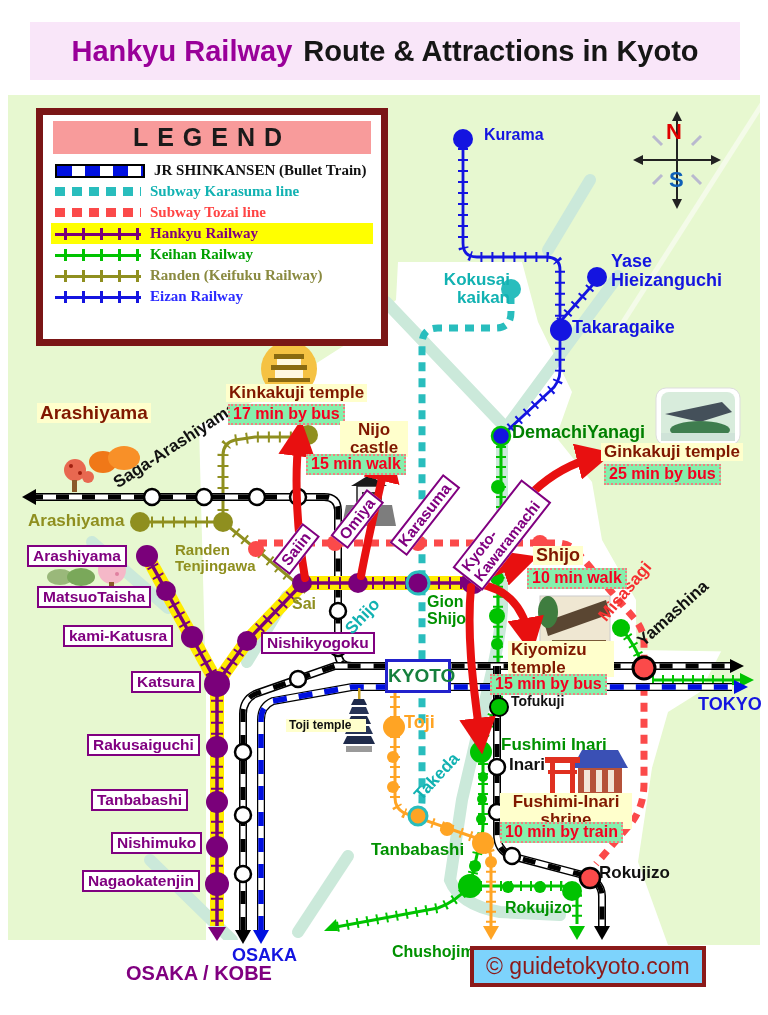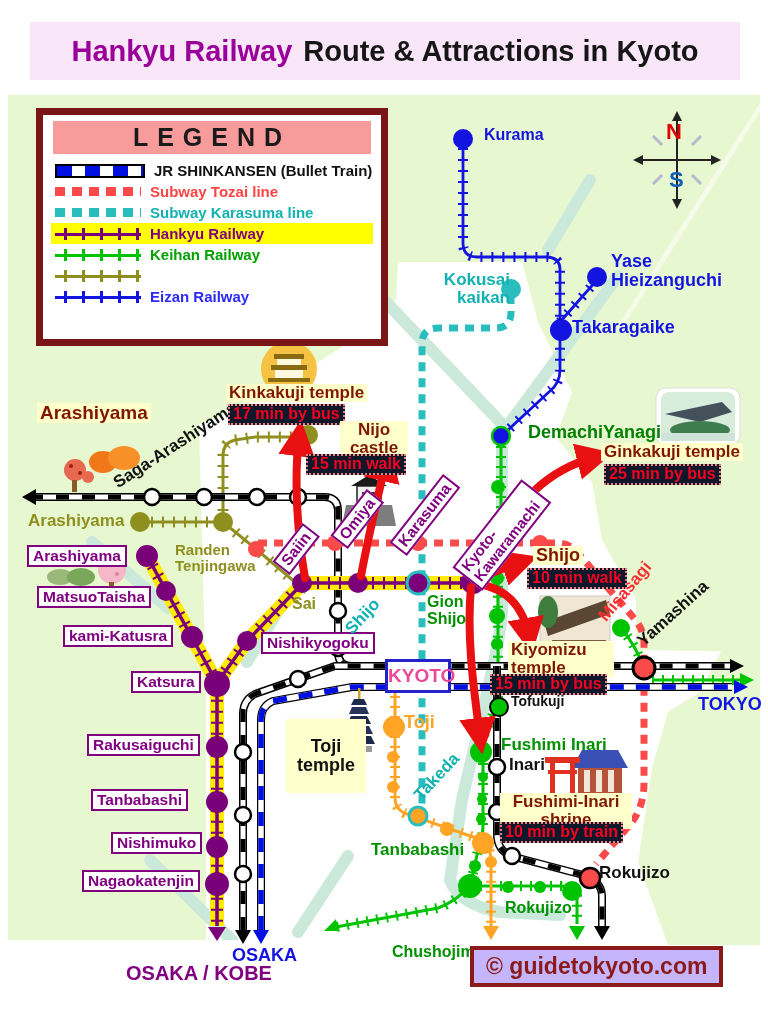--- a/index.html
+++ b/index.html
@@ -12,42 +12,42 @@
   .titlebar .rest{color:#161616;margin-left:11px;}
   
   #mapsvg{position:absolute;left:8px;top:95px;}
   
   .legend{position:absolute;left:36px;top:108px;width:352px;height:238px;background:#fff;
     border:7px solid #7A1616;box-sizing:border-box;padding:5px 8px 4px 8px;z-index:6;}
   .legend-title{background:#F89B9B;color:#1a1a1a;text-align:center;font-size:25px;font-weight:bold;
     letter-spacing:9px;height:33px;line-height:33px;margin:1px 2px 6px 2px;}
   .lrow{display:flex;align-items:center;gap:9px;height:21px;padding-left:4px;}
   .lrow.hl{background:#FFFF00;}
-  .lrow .lab{font-size:15px;font-weight:bold;color:var(--t);white-space:nowrap;}
+  .lrow .lab{font-size:15px;font-weight:bold;color:var(--t);white-space:nowrap;font-family:Liberation Serif, serif;}
   .smp{width:86px;flex:none;}
   .smp-band{height:10px;border:2px solid #000;}
   .smp-subway{height:9px;background:repeating-linear-gradient(90deg,var(--c) 0 10px,transparent 10px 17px);}
   .smp-rail{height:16px;background-image:
       repeating-linear-gradient(90deg,transparent 0 9px,var(--c) 9px 12px,transparent 12px 18px),
       linear-gradient(var(--c),var(--c));
     background-size:100% 12px,100% 3px;background-position:0 2px,0 7px;background-repeat:no-repeat;}
   
   .lbl{position:absolute;font-weight:bold;white-space:nowrap;z-index:5;line-height:1.05;}
   .wrap{white-space:normal;}
   .blue{color:#1414E0;} .teal{color:#12B2B2;} .grn{color:#009100;} .olv{color:#8F8F1F;}
   .blk{color:#111;} .pur{color:#800080;}
   .att{background:#FFFFCC;color:#801800;padding:0 3px;font-size:17px;}
-  .note{background:#0f172a;color:#F50020;border:2px dotted #F08080;padding:0 3px;font-size:16px;}
+  .note{background:#86efac;color:#F50020;border:2px dotted #F08080;padding:0 3px;font-size:16px;}
   .pbox{border:2.5px solid #800080;background:#fff;color:#800080;padding:1px 4px;font-size:15.5px;}
   .rot{transform-origin:0 100%;}
   .kyotobox{position:absolute;left:385px;top:659px;width:66px;height:34px;background:#fff;
-    border:3px solid #2222CC;box-sizing:border-box;color:#ec4899;font-size:19px;font-weight:bold;
+    border:3px solid #2222CC;box-sizing:border-box;color:#15803d;font-size:19px;font-weight:bold;
     text-align:center;line-height:28px;z-index:5;}
-  .credit{position:absolute;left:470px;top:946px;background:#c4b5fd;border:4px solid #8B1A1A;
-    color:#8B1A1A;font-size:23px;font-weight:bold;padding:3px 12px;z-index:6;white-space:nowrap;}
+  .credit{position:absolute;left:470px;top:946px;background:#7dd3fc;border:4px solid #8B1A1A;
+    color:#8B1A1A;font-size:23px;font-weight:normal;padding:3px 12px;z-index:6;white-space:nowrap;}
   .compass-n{position:absolute;left:666px;top:119px;color:#E00000;font-size:22px;font-weight:bold;z-index:5;}
   .compass-s{position:absolute;left:669px;top:167px;color:#1060B8;font-size:22px;font-weight:bold;z-index:5;}
 </style>
 </head>
 <body>
 
 <svg id="mapsvg" width="752" height="912" viewBox="8 95 752 912">
   <defs>
     <marker id="mred" markerWidth="4.6" markerHeight="4.6" refX="2.4" refY="2.3" orient="auto">
       <path d="M0,0 L4.6,2.3 L0,4.6 z" fill="#E81010"></path>
@@ -348,53 +348,54 @@
   <span class="brand">Hankyu Railway</span>
   <span class="rest">Route &amp; Attractions in Kyoto</span>
 </div>
 
 <div class="legend">
   <div class="legend-title">LEGEND</div>
   <div class="lrow" style="--c:#0010E0;--t:#111">
     <span class="smp smp-band" style="background:repeating-linear-gradient(90deg,#0010E0 0 15px,#fff 15px 28px)"></span>
     <span class="lab">JR SHINKANSEN (Bullet Train)</span>
   </div>
+  <div class="lrow" style="--c:#29BDBD;--t:#12B2B2">
+    <span class="smp smp-subway"></span>
+    <span class="lab">Subway Karasuma line</span>
+  </div>
   <div class="lrow" style="--c:#FB4A4A;--t:#FF4444">
     <span class="smp smp-subway"></span>
     <span class="lab">Subway Tozai line</span>
   </div>
-  <div class="lrow" style="--c:#29BDBD;--t:#12B2B2">
-    <span class="smp smp-subway"></span>
-    <span class="lab">Subway Karasuma line</span>
-  </div>
   <div class="lrow hl" style="--c:#7A007A;--t:#800080">
     <span class="smp smp-rail"></span>
     <span class="lab">Hankyu Railway</span>
   </div>
   <div class="lrow" style="--c:#00C300;--t:#00A000">
     <span class="smp smp-rail"></span>
     <span class="lab">Keihan Railway</span>
   </div>
   <div class="lrow" style="--c:#8F8F1F;--t:#8A8A40">
     <span class="smp smp-rail"></span>
+    <span class="lab">Randen (Keifuku Railway)</span>
   </div>
   <div class="lrow" style="--c:#1414E0;--t:#2A2AFF">
     <span class="smp smp-rail"></span>
     <span class="lab">Eizan Railway</span>
   </div>
 </div>
 
 <div class="compass-n">N</div>
 <div class="compass-s">S</div>
 
 <div class="lbl blue" style="left:484px;top:127px;font-size:16px">Kurama</div>
 <div class="lbl blue wrap" style="left:611px;top:252px;font-size:18px;width:142px">Yase Hieizanguchi</div>
 <div class="lbl blue" style="left:572px;top:318px;font-size:18px">Takaragaike</div>
 <div class="lbl teal wrap" style="left:416px;top:271px;font-size:17px;width:94px;text-align:right">Kokusai kaikan</div>
-<div class="lbl" style="left:528px;top:423px;font-size:18px;color:#008000">DemachiYanagi</div>
+<div class="lbl" style="left:512px;top:423px;font-size:18px;color:#008000">DemachiYanagi</div>
 <div class="lbl blue" style="left:698px;top:695px;font-size:18px">TOKYO</div>
 <div class="lbl blue" style="left:232px;top:946px;font-size:18px">OSAKA</div>
 <div class="lbl pur" style="left:126px;top:963px;font-size:20px">OSAKA / KOBE</div>
 
 <div class="lbl att" style="left:37px;top:403px;font-size:19px">Arashiyama</div>
 <div class="lbl blk rot" style="left:120px;top:474px;font-size:17px;transform:rotate(-33deg)">Saga-Arashiyama</div>
 <div class="lbl olv" style="left:28px;top:512px;font-size:17px">Arashiyama</div>
 <div class="lbl olv wrap" style="left:175px;top:542px;font-size:15px;width:112px">Randen Tenjingawa</div>
 <div class="lbl olv" style="left:292px;top:596px;font-size:16px">Sai</div>
 
@@ -433,15 +434,15 @@
 <div class="lbl att wrap" style="left:340px;top:421px;width:62px;text-align:center">Nijo castle</div>
 <div class="lbl note" style="left:306px;top:454px">15 min walk</div>
 <div class="lbl att" style="left:601px;top:443px">Ginkakuji temple</div>
 <div class="lbl note" style="left:604px;top:464px">25 min by bus</div>
 <div class="lbl att" style="left:533px;top:546px;font-size:18px">Shijo</div>
 <div class="lbl note" style="left:527px;top:568px">10 min walk</div>
 <div class="lbl att wrap" style="left:508px;top:641px;width:100px;">Kiyomizu temple</div>
 <div class="lbl note" style="left:490px;top:674px">15 min by bus</div>
 <div class="lbl att wrap" style="left:500px;top:793px;width:126px;text-align:center">Fushimi-Inari shrine</div>
 <div class="lbl note" style="left:500px;top:822px">10 min by train</div>
-<div class="lbl wrap" style="left:286px;top:719px;width:74px;text-align:center;font-size:18px;color:#111;background:#FFFFCC;padding:18px 3px">Toji temple</div>
+<div class="lbl wrap" style="left:286px;top:719px;width:74px;text-align:left;font-size:12px;color:#111;background:#FFFFCC;padding:0 3px">Toji temple</div>
 
 <div class="credit">© guidetokyoto.com</div>
 
 </body></html>

